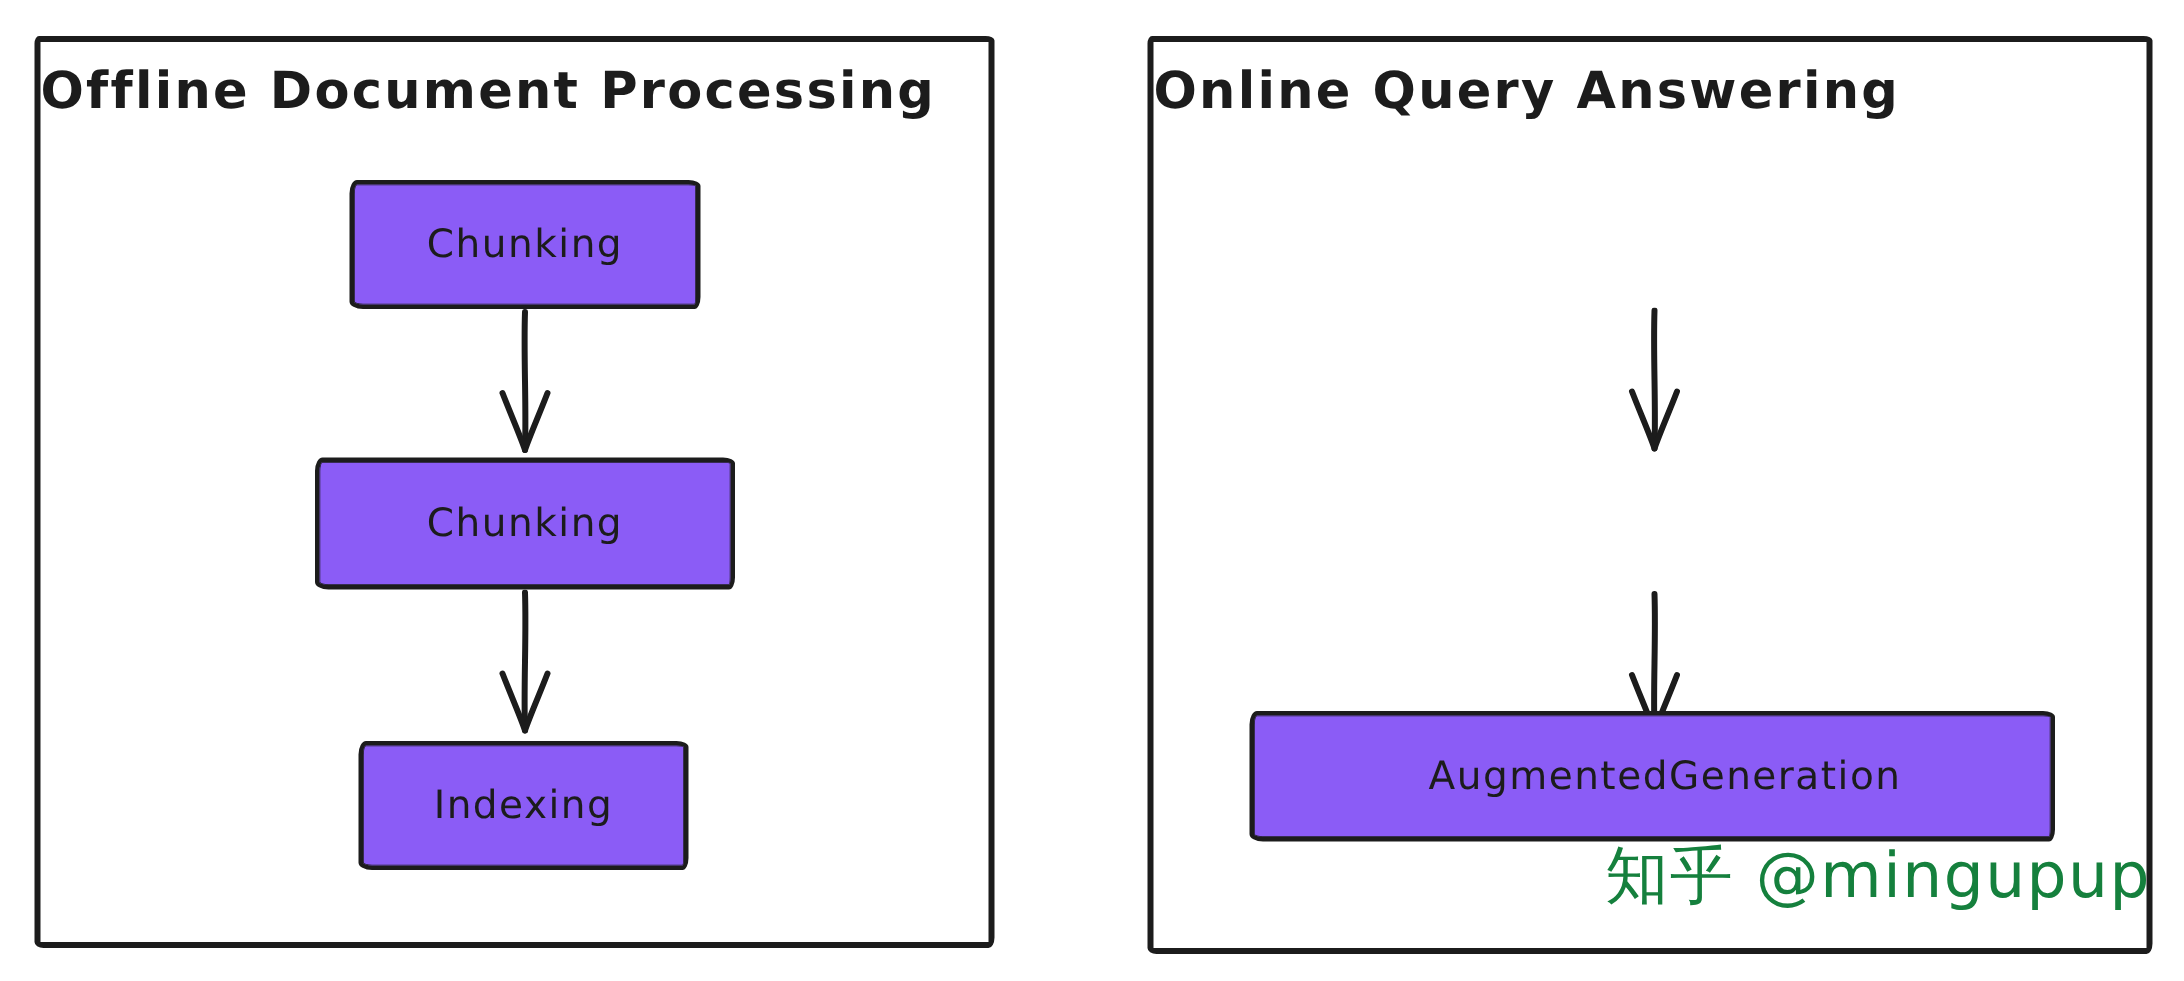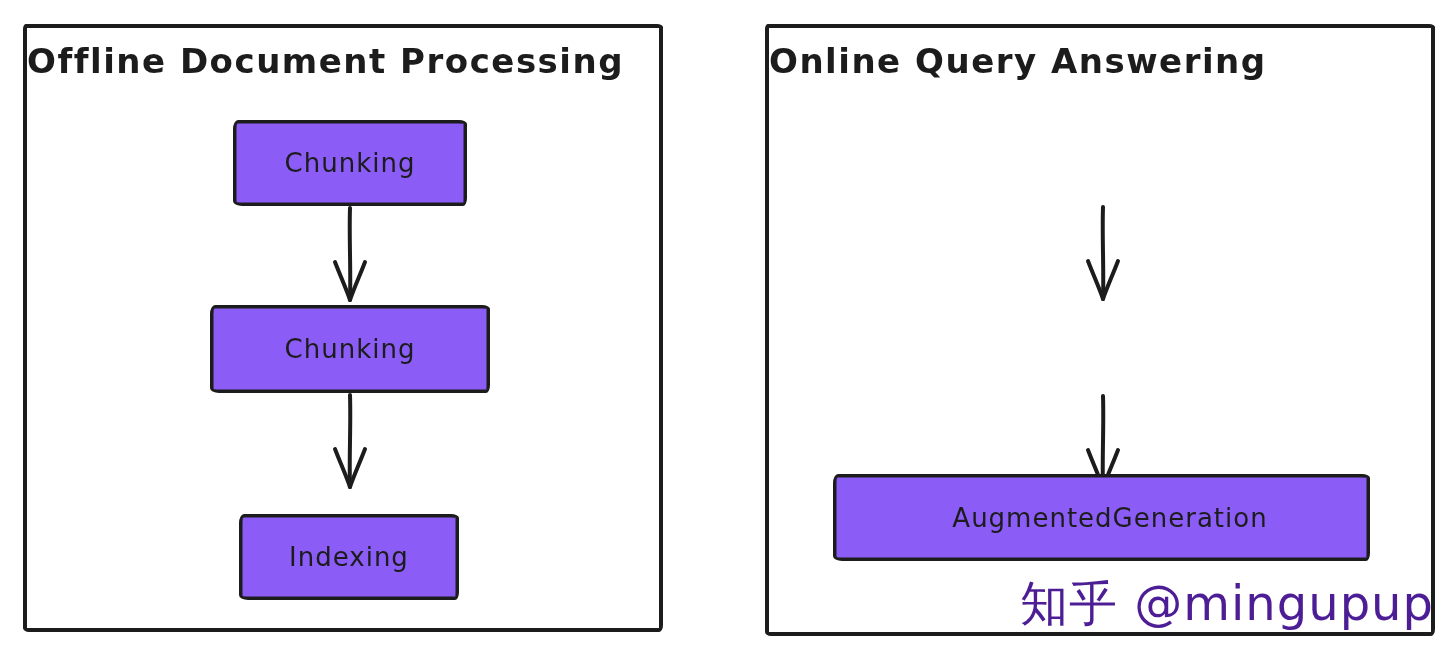--- a/index.html
+++ b/index.html
@@ -49,44 +49,44 @@
     font-size: 26px;
     letter-spacing: 1px;
     white-space: nowrap;
     border-radius: 5px 8px 4px 9px / 9px 4px 8px 5px;
     box-shadow: 0 0 0 0.5px #1c1c1c inset;
   }
 
   
   #node-chunking   { left: 206px; top:  92px; width: 234px; height: 86px; }
   #node-embedding  { left: 183px; top: 277px; width: 280px; height: 88px; }
-  #node-indexing   { left: 212px; top: 466px; width: 220px; height: 86px; margin-top: 20px; }
+  #node-indexing   { left: 212px; top: 466px; width: 220px; height: 86px; }
 
   
   #node-queryembedding      { left: 129px; top:  91px; width: 412px; height: 86px; }
   #node-documentretrieval   { left: 104px; top: 278px; width: 460px; height: 88px; }
   #node-augmentedgeneration { left:  64px; top: 446px; width: 537px; height: 87px; padding-left: 17px; }
 
   .arrow {
     position: absolute;
     width: 44px;
     height: 98px;
   }
   #arrow-left-1  { left: 301px; top: 178px; }
   #arrow-left-2  { left: 301px; top: 365px; }
   #arrow-right-1 { left: 312px; top: 177px; }
   #arrow-right-2 { left: 312px; top: 366px; }
 
   .watermark {
     position: absolute;
-    top: 572px;
+    top: 556px;
     right: 22px;
-    font-size: 48px;
+    font-size: 42px;
     letter-spacing: 1px;
-    color: #4c1d95;
+    color: #15803d;
     z-index: 10;
     white-space: nowrap;
   }
 </style>
 </head>
 <body>
 
 <div id="stage">
 
   <div class="panel" id="panel-offline">

